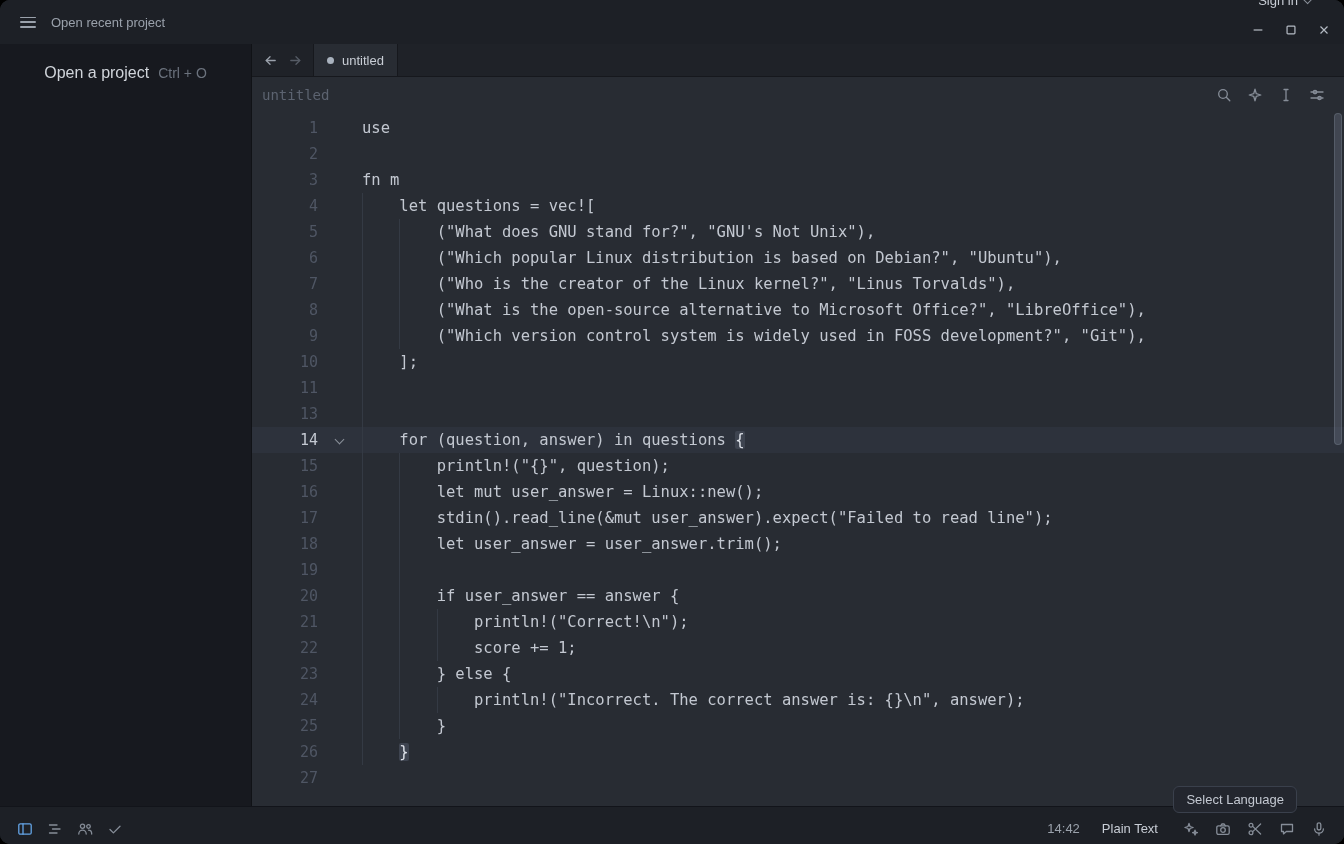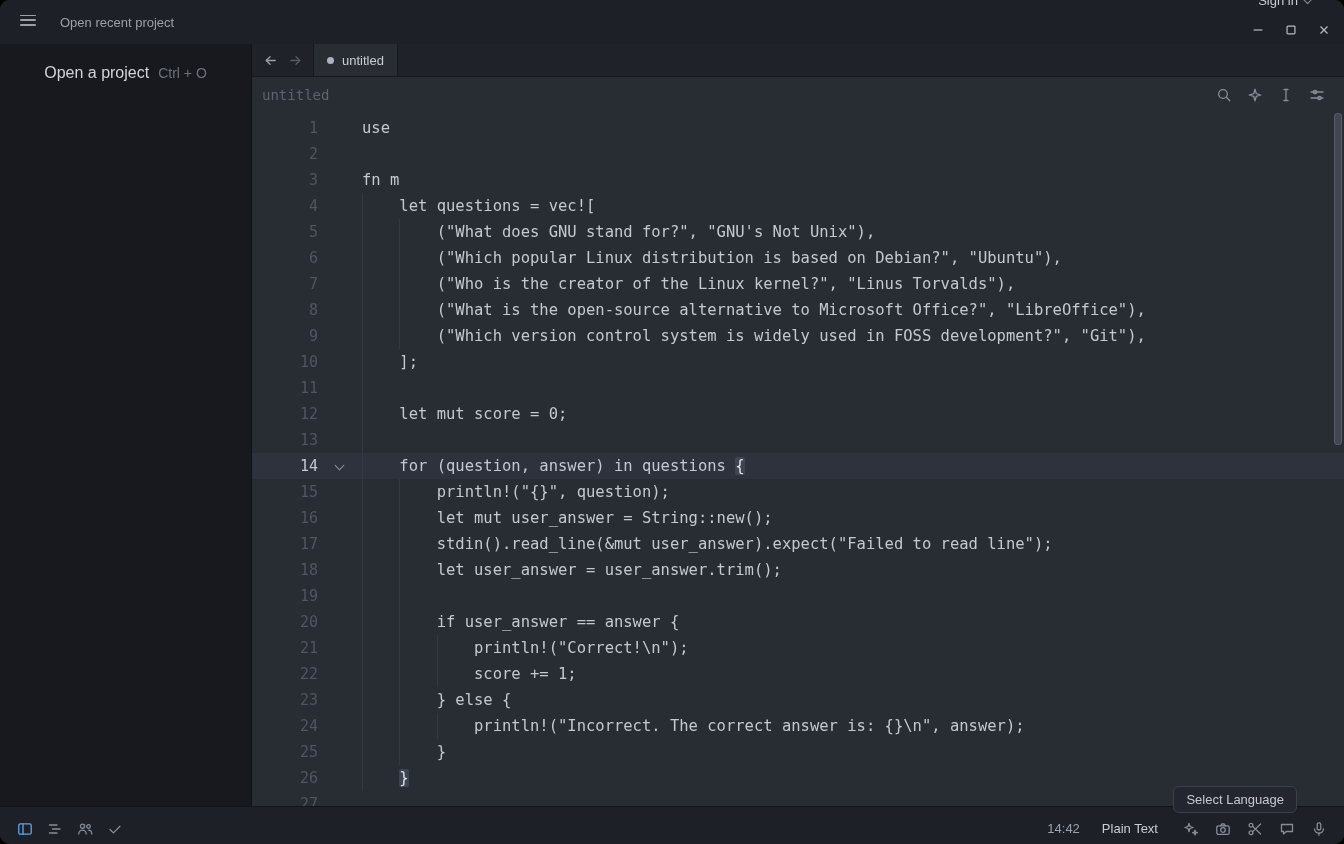--- a/index.html
+++ b/index.html
@@ -3,21 +3,21 @@
 <meta charset="utf-8">
 <style>
   * { box-sizing: border-box; margin: 0; padding: 0; }
   html,body { width:1344px; height:844px; background:#000; overflow:hidden;
     font-family:"Liberation Sans", sans-serif; }
   .window { position:relative; width:1344px; height:844px; border-radius:10px;
     overflow:hidden; background:#282c33; }
 
   
   .titlebar { height:44px; background:#1d2026; display:flex; align-items:center; }
-  .tb-left { display:flex; align-items:flex-start; gap:24px; padding-left:20px; }
+  .tb-left { display:flex; align-items:center; gap:15px; padding-left:20px; }
   .hamburger { width:16px; height:11px; display:flex; flex-direction:column;
     justify-content:space-between; cursor:pointer; }
   .hamburger i { display:block; height:1.6px; background:#9aa1ab; border-radius:1px; }
   .tb-title { font-size:13px; color:#9aa1ab; }
   .tb-right { margin-left:auto; display:flex; align-items:center;flex-direction:column; }
   .signin { display:flex; align-items:center; gap:7px; color:#c8cdd5; font-size:13px;
     margin-right:14px; cursor:pointer; }
   .chev-down { width:8px; height:8px; border-left:1.5px solid #8a909a;
     border-bottom:1.5px solid #8a909a; transform:rotate(-45deg) translateY(-2px); }
   .win-btn { width:33px; height:44px; display:flex; align-items:center;
@@ -220,25 +220,24 @@
             <div class="code-row"><span class="gutter"><span class="ln">2</span></span><span class="code-text"></span></div>
             <div class="code-row"><span class="gutter"><span class="ln">3</span></span><span class="code-text">fn m</span></div>
             <div class="code-row"><span class="guide" style="left: 110px;"></span><span class="gutter"><span class="ln">4</span></span><span class="code-text">    let questions = vec![</span></div>
             <div class="code-row"><span class="guide" style="left: 110px;"></span><span class="guide" style="left: 147.36px;"></span><span class="gutter"><span class="ln">5</span></span><span class="code-text">        ("What does GNU stand for?", "GNU's Not Unix"),</span></div>
             <div class="code-row"><span class="guide" style="left: 110px;"></span><span class="guide" style="left: 147.36px;"></span><span class="gutter"><span class="ln">6</span></span><span class="code-text">        ("Which popular Linux distribution is based on Debian?", "Ubuntu"),</span></div>
             <div class="code-row"><span class="guide" style="left: 110px;"></span><span class="guide" style="left: 147.36px;"></span><span class="gutter"><span class="ln">7</span></span><span class="code-text">        ("Who is the creator of the Linux kernel?", "Linus Torvalds"),</span></div>
             <div class="code-row"><span class="guide" style="left: 110px;"></span><span class="guide" style="left: 147.36px;"></span><span class="gutter"><span class="ln">8</span></span><span class="code-text">        ("What is the open-source alternative to Microsoft Office?", "LibreOffice"),</span></div>
             <div class="code-row"><span class="guide" style="left: 110px;"></span><span class="guide" style="left: 147.36px;"></span><span class="gutter"><span class="ln">9</span></span><span class="code-text">        ("Which version control system is widely used in FOSS development?", "Git"),</span></div>
             <div class="code-row"><span class="guide" style="left: 110px;"></span><span class="gutter"><span class="ln">10</span></span><span class="code-text">    ];</span></div>
             <div class="code-row"><span class="guide" style="left: 110px;"></span><span class="gutter"><span class="ln">11</span></span><span class="code-text"></span></div>
-            <div class="code-row"><span class="guide" style="left: 110px;"></span><span class="gutter"><span class="ln">12</span></span><span class="code-text">    let mut score = 0;</span></div>
             <div class="code-row"><span class="guide" style="left: 110px;"></span><span class="gutter"><span class="ln">13</span></span><span class="code-text"></span></div>
             <div class="code-row active"><span class="guide" style="left: 110px;"></span><span class="gutter"><span class="ln">14</span><span class="chev"></span></span><span class="code-text">    for (question, answer) in questions <span class="bracket">{</span></span></div>
             <div class="code-row"><span class="guide" style="left: 110px;"></span><span class="guide" style="left: 147.36px;"></span><span class="gutter"><span class="ln">15</span></span><span class="code-text">        println!("{}", question);</span></div>
-            <div class="code-row"><span class="guide" style="left: 110px;"></span><span class="guide" style="left: 147.36px;"></span><span class="gutter"><span class="ln">16</span></span><span class="code-text">        let mut user_answer = String::new();</span></div>
+            <div class="code-row"><span class="guide" style="left: 110px;"></span><span class="guide" style="left: 147.36px;"></span><span class="gutter"><span class="ln">16</span></span><span class="code-text">        let mut user_answer = Linux::new();</span></div>
             <div class="code-row"><span class="guide" style="left: 110px;"></span><span class="guide" style="left: 147.36px;"></span><span class="gutter"><span class="ln">17</span></span><span class="code-text">        stdin().read_line(&amp;mut user_answer).expect("Failed to read line");</span></div>
             <div class="code-row"><span class="guide" style="left: 110px;"></span><span class="guide" style="left: 147.36px;"></span><span class="gutter"><span class="ln">18</span></span><span class="code-text">        let user_answer = user_answer.trim();</span></div>
             <div class="code-row"><span class="guide" style="left: 110px;"></span><span class="guide" style="left: 147.36px;"></span><span class="gutter"><span class="ln">19</span></span><span class="code-text"></span></div>
             <div class="code-row"><span class="guide" style="left: 110px;"></span><span class="guide" style="left: 147.36px;"></span><span class="gutter"><span class="ln">20</span></span><span class="code-text">        if user_answer == answer {</span></div>
             <div class="code-row"><span class="guide" style="left: 110px;"></span><span class="guide" style="left: 147.36px;"></span><span class="guide" style="left: 184.72px;"></span><span class="gutter"><span class="ln">21</span></span><span class="code-text">            println!("Correct!\n");</span></div>
             <div class="code-row"><span class="guide" style="left: 110px;"></span><span class="guide" style="left: 147.36px;"></span><span class="guide" style="left: 184.72px;"></span><span class="gutter"><span class="ln">22</span></span><span class="code-text">            score += 1;</span></div>
             <div class="code-row"><span class="guide" style="left: 110px;"></span><span class="guide" style="left: 147.36px;"></span><span class="gutter"><span class="ln">23</span></span><span class="code-text">        } else {</span></div>
             <div class="code-row"><span class="guide" style="left: 110px;"></span><span class="guide" style="left: 147.36px;"></span><span class="guide" style="left: 184.72px;"></span><span class="gutter"><span class="ln">24</span></span><span class="code-text">            println!("Incorrect. The correct answer is: {}\n", answer);</span></div>
             <div class="code-row"><span class="guide" style="left: 110px;"></span><span class="guide" style="left: 147.36px;"></span><span class="gutter"><span class="ln">25</span></span><span class="code-text">        }</span></div>
             <div class="code-row"><span class="guide" style="left: 110px;"></span><span class="gutter"><span class="ln">26</span></span><span class="code-text">    <span class="bracket">}</span></span></div>

